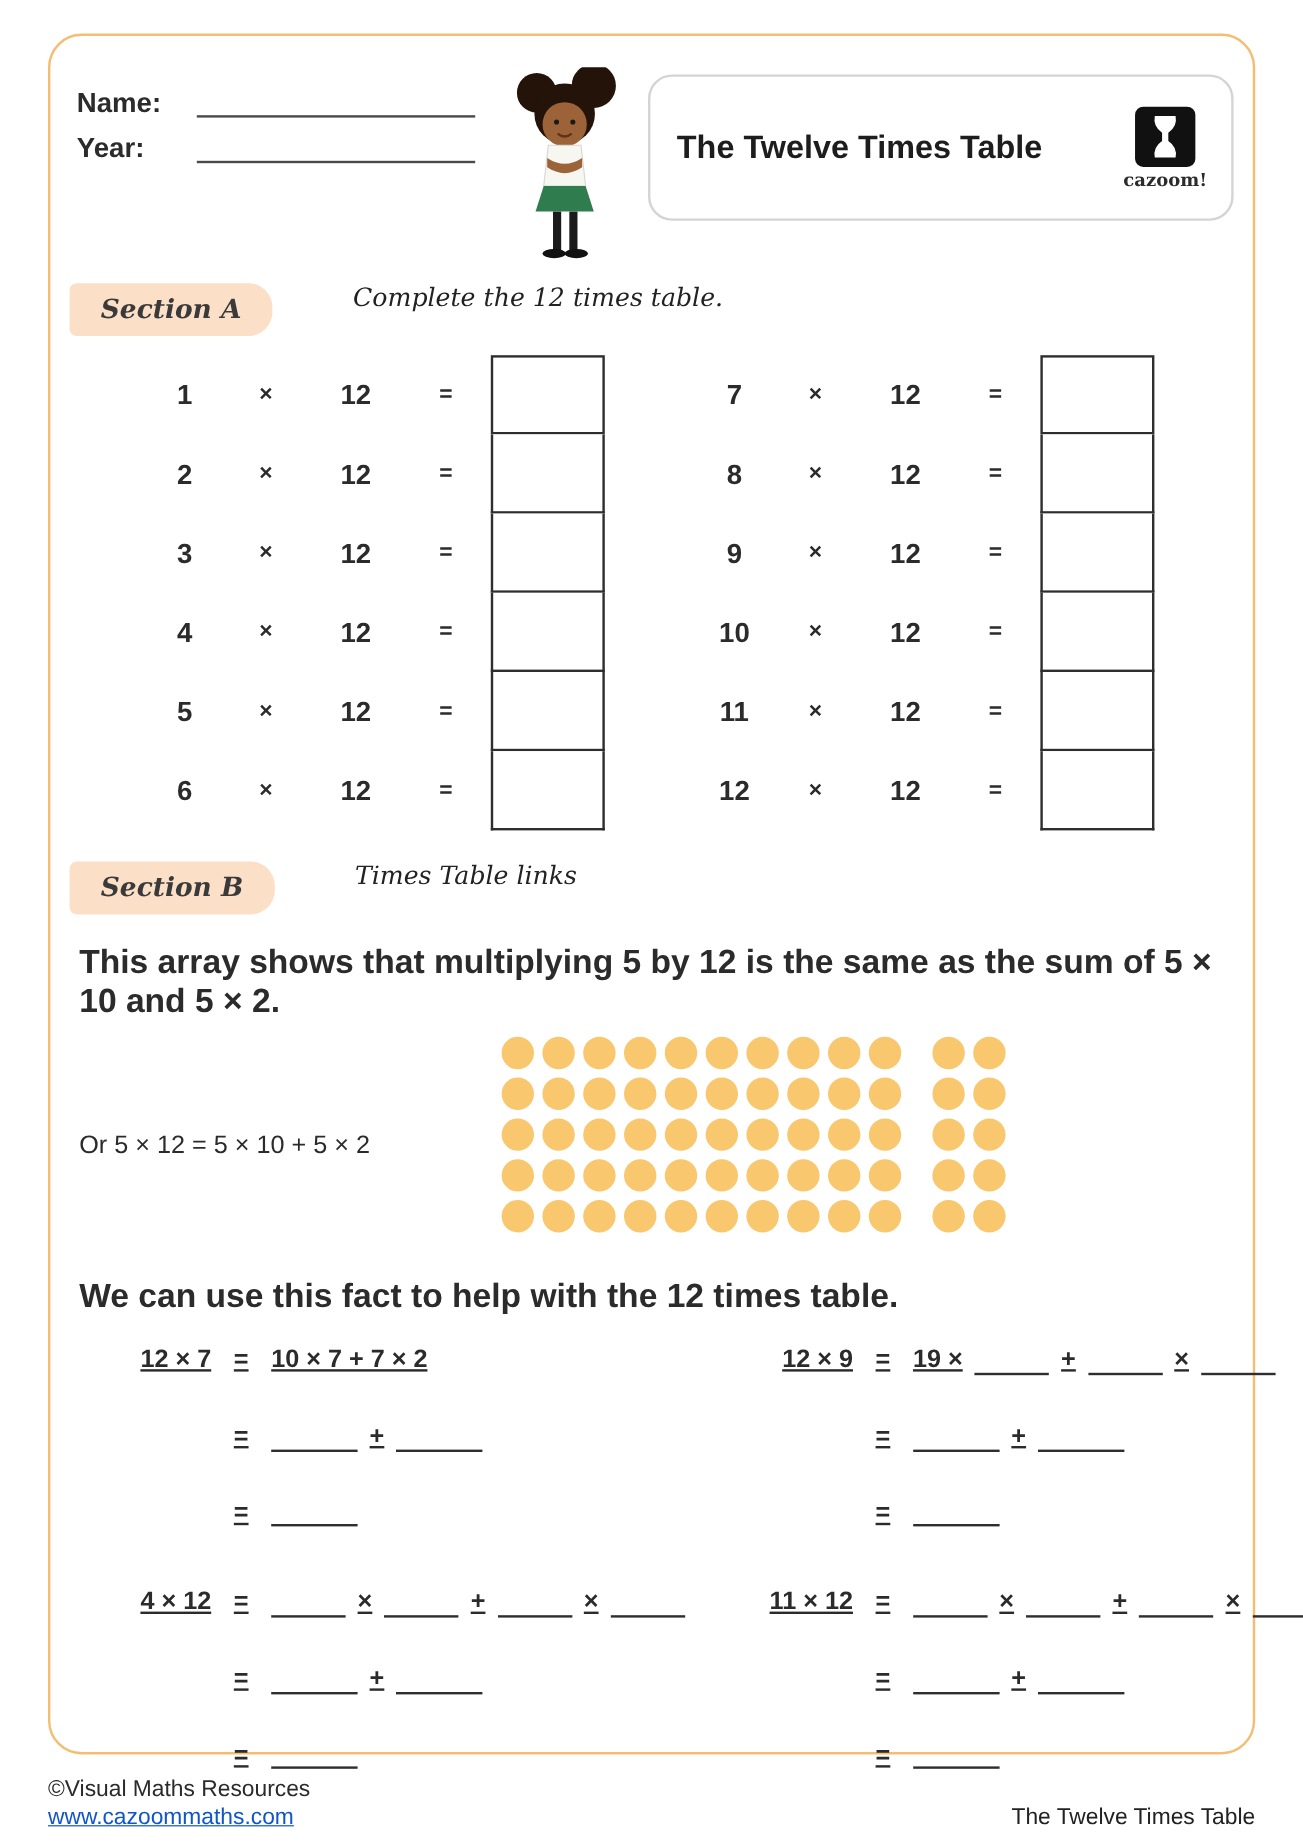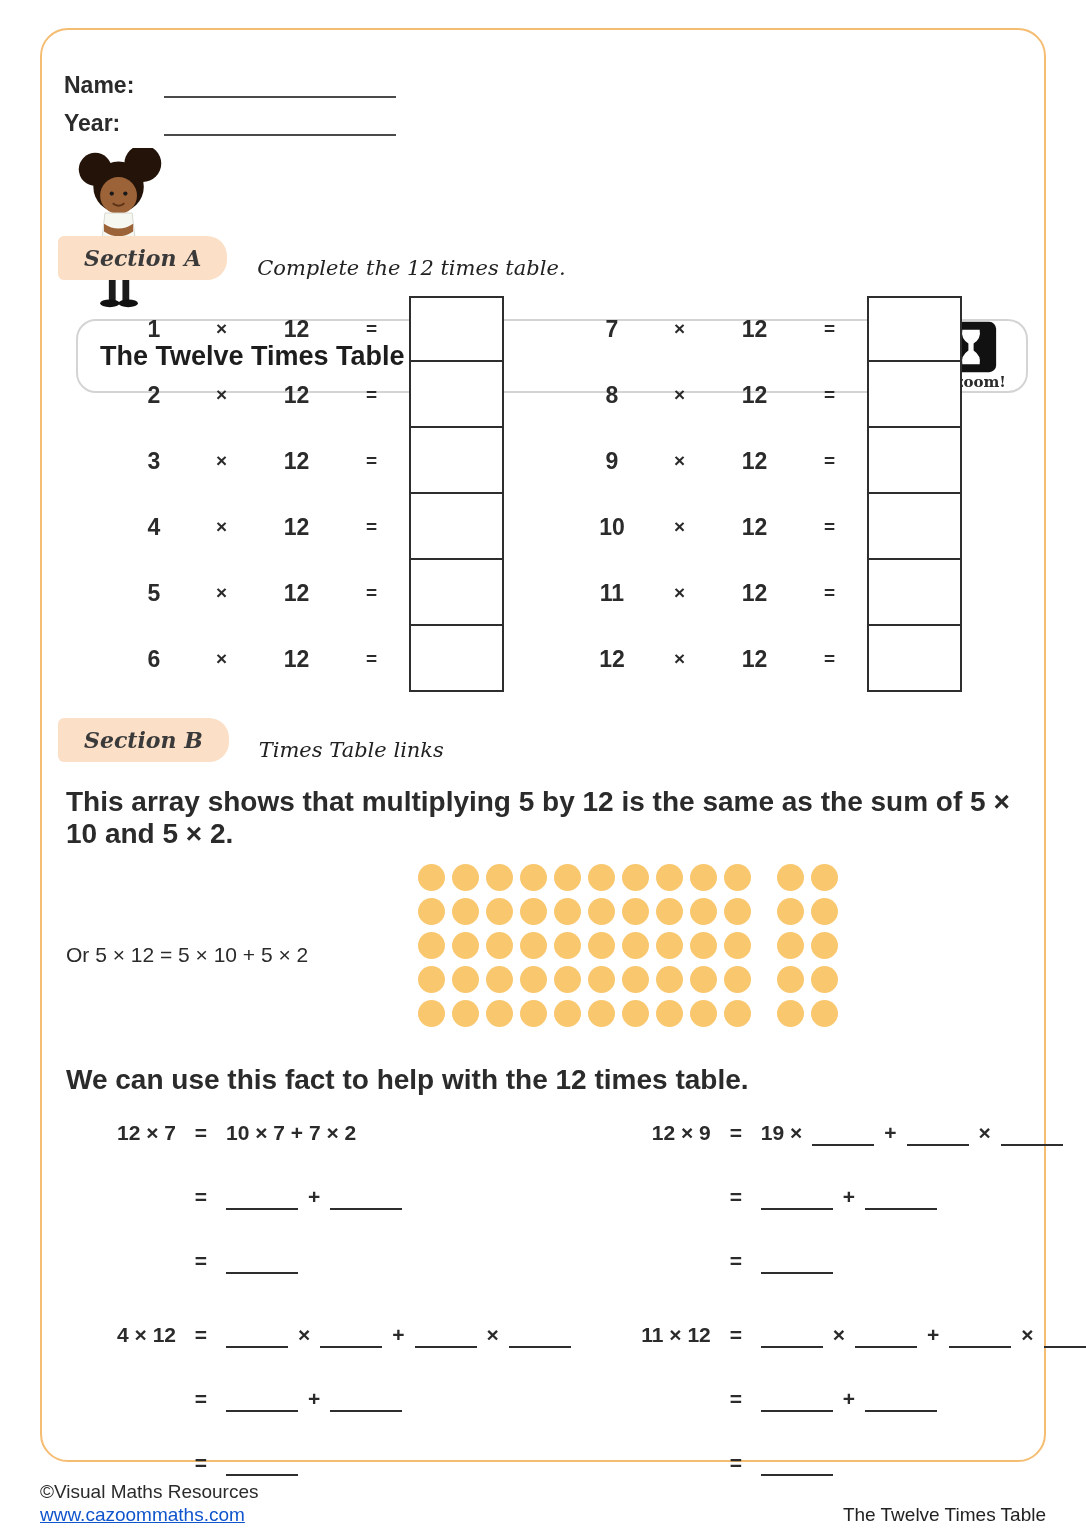--- a/index.html
+++ b/index.html
@@ -20,36 +20,36 @@
     overflow:hidden;
   }
   .frame{
     position:absolute;left:40px;top:28px;
     width:1006px;height:1434px;
     border:2px solid var(--frame-border);
     border-radius:28px;
     padding:26px 16px 0 16px;
   }
   
-  .header{display:flex;height:170px;padding-left:6px;flex-direction:column;}
+  .header{display:flex;height:170px;padding-left:6px;}
   .fields{width:352px;padding-top:16px;}
   .field{display:flex;align-items:flex-end;margin-bottom:12px;}
   .field-label{font-weight:bold;font-size:23px;width:92px;line-height:26px;}
   .field-line{width:232px;height:26px;border-bottom:2px solid #4a4a4a;margin-left:8px;}
   .mascot{width:112px;display:flex;justify-content:center;align-items:flex-start;}
   .titlebox{
     flex:1;height:122px;margin-left:12px;margin-top:6px;
     border:2px solid #d4d4d4;border-radius:20px;
     display:flex;align-items:center;padding:0 12px 0 22px;background:#fff;
   }
   .title{flex:1;font-size:27px;font-weight:bold;color:#1d1d1d;}
   .logo{width:86px;text-align:center;}
   .logo-text{font-family:"DejaVu Serif", serif;font-weight:bold;font-size:15px;margin-top:-4px;}
   
-  .section-row{display:flex;align-items:flex-end;margin-top:10px;}
+  .section-row{display:flex;align-items:flex-start;margin-top:10px;gap:37px;}
   .section-row.sb{margin-top:26px;}
   .badge{
     background:var(--badge-bg);
     border-radius:6px 20px 20px 6px;
     padding:9px 26px;
     font-family:"DejaVu Serif", serif;
     font-weight:bold;font-style:italic;
     font-size:22px;color:#3a3a3a;
   }
   .instruction{
@@ -75,21 +75,21 @@
   .or-text{width:360px;font-weight:normal;font-size:21px;padding-left:8px;margin-top:12px;}
   .dot-row{display:flex;gap:7px;margin-bottom:7px;}
   .dot{width:27px;height:27px;border-radius:50%;background:var(--dot-color);}
   .dot-gap{width:12px;height:27px;}
   
   .problems{
     display:grid;grid-template-columns:1fr 1fr;column-gap:30px;
     margin-top:24px;padding:0 8px;
   }
   .problem{margin-bottom:48px;}
-  .p-line{display:flex;align-items:flex-end;height:26px;margin-bottom:38px;}
+  .p-line{display:flex;align-items:center;height:26px;margin-bottom:38px;text-decoration:underline;}
   .p-line:last-child{margin-bottom:0;}
   .p-lhs{width:110px;text-align:right;font-weight:bold;font-size:21px;line-height:26px;}
   .p-eq{width:50px;text-align:center;font-weight:bold;font-size:21px;line-height:26px;}
   .p-rhs{display:flex;align-items:flex-end;gap:10px;}
   .p-text{font-weight:bold;font-size:21px;line-height:26px;white-space:nowrap;}
   .p-blank{display:inline-block;width:62px;height:22px;border-bottom:2px solid #2e2e2e;}
   .p-line:nth-child(2) .p-blank,.p-line:nth-child(3) .p-blank{width:72px;}
   
   .footer{
     position:absolute;left:40px;right:40px;top:1480px;

